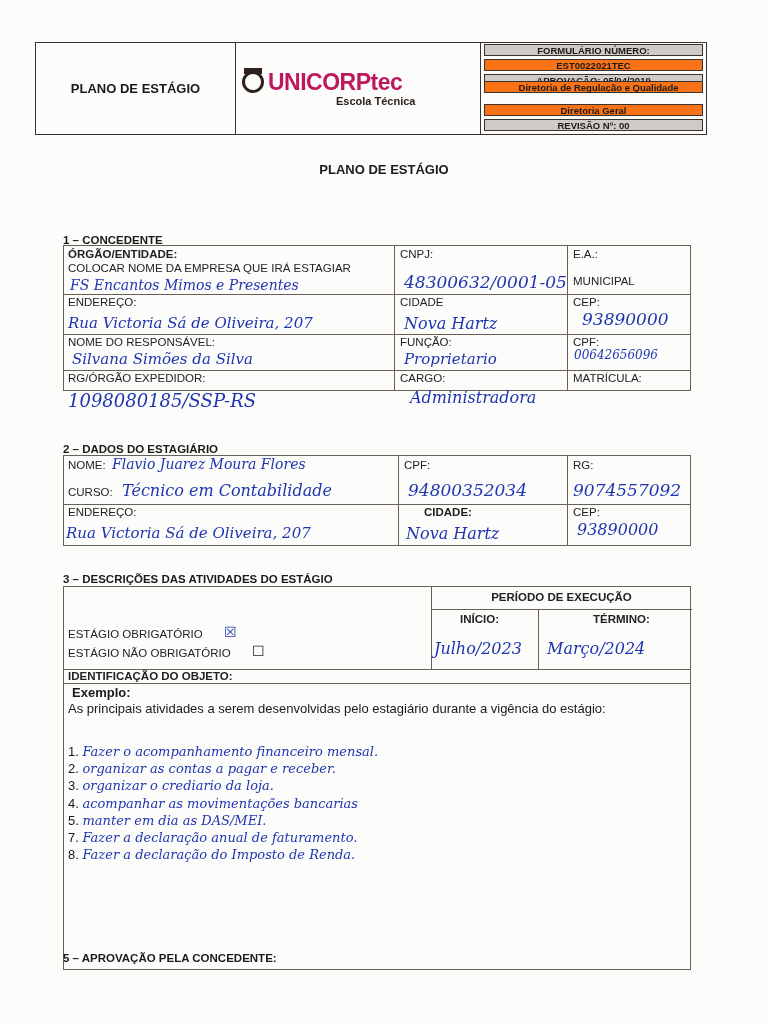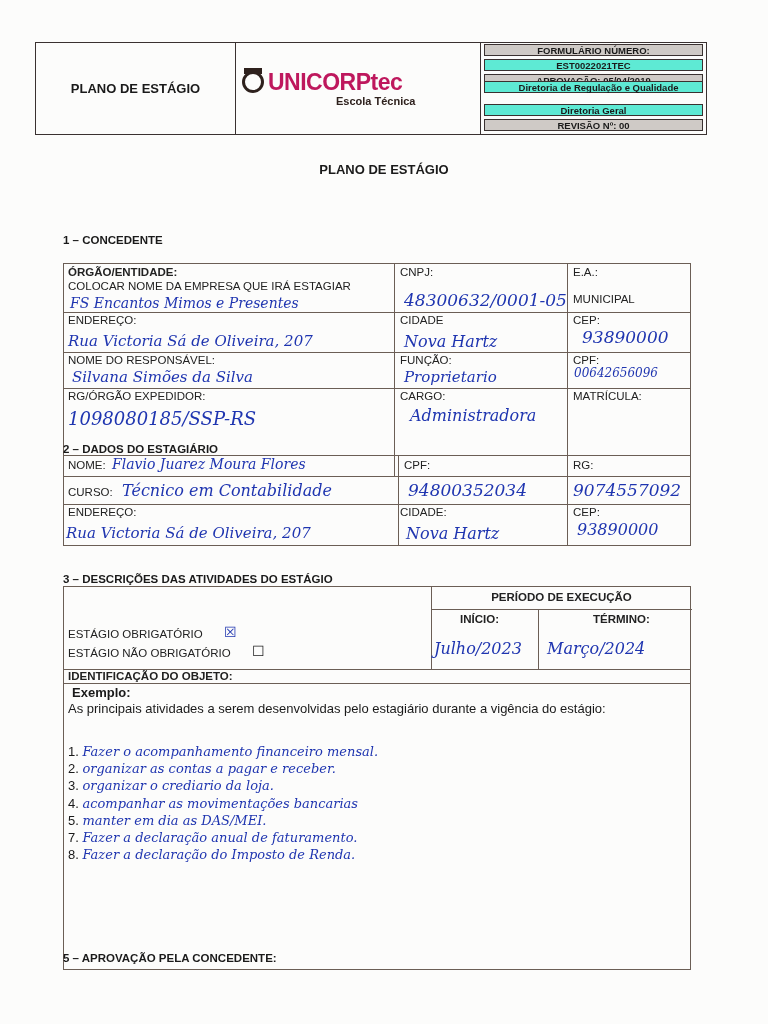--- a/index.html
+++ b/index.html
@@ -14,21 +14,21 @@
   .bold { font-weight: bold; }
   .line { position: absolute; background: #6b5e55; }
 
   
   #header { left: 35px; top: 42px; width: 672px; height: 93px; border: 1.5px solid #3a3130; }
   #hdr-left { left: 0; top: 0; width: 200px; height: 100%; border-right: 1.5px solid #3a3130; display:flex; align-items:center; justify-content:center; font-weight:bold; font-size:13px; }
   #hdr-mid { left: 200px; top: 0; width: 245px; height: 100%; border-right: 1.5px solid #3a3130; }
   #hdr-right { left: 445px; top: 0; width: 225px; height: 100%; }
   .hr-row { position:absolute; left:3px; right:3px; height:12px; font-size:9.5px; font-weight:bold; text-align:center; line-height:12px; border:1px solid #3a3130; box-sizing:border-box; }
   .hr-gray { background:#cfcac6; }
-  .hr-white { background:#5eead4; }
+  .hr-white { background:#f97316; }
 
   .logo-main { position:absolute; left:30px; top:26px; font-size:23px; font-weight:bold; color:#be185d; letter-spacing:-0.5px; }
   .logo-sub { position:absolute; left:100px; top:52px; font-size:11px; color:#2e211d; font-weight:bold; }
   .logo-icon { position:absolute; left:6px; top:28px; width:22px; height:22px; border:3px solid #2e211d; border-radius:50%; box-sizing:border-box; }
   .logo-cap { position:absolute; left:8px; top:25px; width:18px; height:6px; background:#2e211d; }
 
   #doc-title { left: 0; width: 768px; top: 162px; text-align:center; font-weight:bold; font-size:13px; }
 
   .section-title { font-weight:bold; font-size:11.5px; position:absolute; }
 
@@ -51,21 +51,21 @@
     <div class="hr-row hr-gray" style="top:31px;">APROVAÇÃO: 05/04/2019</div>
     <div class="hr-row hr-white" style="top:38px;padding-left:10px;">Diretoria de Regulação e Qualidade</div>
     <div class="hr-row hr-white" style="top:61px;">Diretoria Geral</div>
     <div class="hr-row hr-gray" style="top:76px;">REVISÃO Nº: 00</div>
   </div>
 </div>
 
 <div id="doc-title" class="abs">PLANO DE ESTÁGIO</div>
 
 <div class="section-title" style="left:63px; top:234px;">1 – CONCEDENTE</div>
-<div class="abs table" style="left:63px; top:263px; width:628px; height:214px;padding-left:24px;">
+<div class="abs table" style="left:63px; top:245px; width:628px; height:146px;padding-left:24px;">
 
   <div class="line" style="left:330px; top:0; width:1px; height:100%;"></div>
   <div class="line" style="left:503px; top:0; width:1px; height:100%;"></div>
 
   <div class="line" style="left:0; top:48px; width:100%; height:1px;"></div>
   <div class="line" style="left:0; top:88px; width:100%; height:1px;"></div>
   <div class="line" style="left:0; top:124px; width:100%; height:1px;"></div>
 
   <div class="lbl bold" style="left:4px; top:2px;">ÓRGÃO/ENTIDADE:</div>
   <div class="lbl" style="left:4px; top:16px;">COLOCAR NOME DA EMPRESA QUE IRÁ ESTAGIAR</div>
@@ -119,21 +119,21 @@
 
   <div class="lbl" style="left:340px; top:3px;">CPF:</div>
   <div class="abs hand" style="left:344px; top:24px; font-size:17px;">94800352034</div>
 
   <div class="lbl" style="left:509px; top:3px;">RG:</div>
   <div class="abs hand" style="left:509px; top:24px; font-size:17px;">9074557092</div>
 
   <div class="lbl" style="left:4px; top:50px;">ENDEREÇO:</div>
   <div class="abs hand" style="left:2px; top:68px; font-size:15px;">Rua Victoria Sá de Oliveira, 207</div>
 
-  <div class="lbl" style="left:336px; top:50px;">CIDADE:</div>
+  <div class="lbl" style="left:360px; top:50px;font-weight:bold;">CIDADE:</div>
   <div class="abs hand" style="left:342px; top:68px; font-size:16px;">Nova Hartz</div>
 
   <div class="lbl" style="left:509px; top:50px;">CEP:</div>
   <div class="abs hand" style="left:513px; top:64px; font-size:16px;">93890000</div>
 </div>
 
 <div class="section-title" style="left:63px; top:573px;">3 – DESCRIÇÕES DAS ATIVIDADES DO ESTÁGIO</div>
 <div class="abs table" style="left:63px; top:586px; width:628px; height:384px;">
   <div class="line" style="left:367px; top:0; width:1px; height:82px;"></div>
   <div class="line" style="left:367px; top:22px; width:261px; height:1px;"></div>

